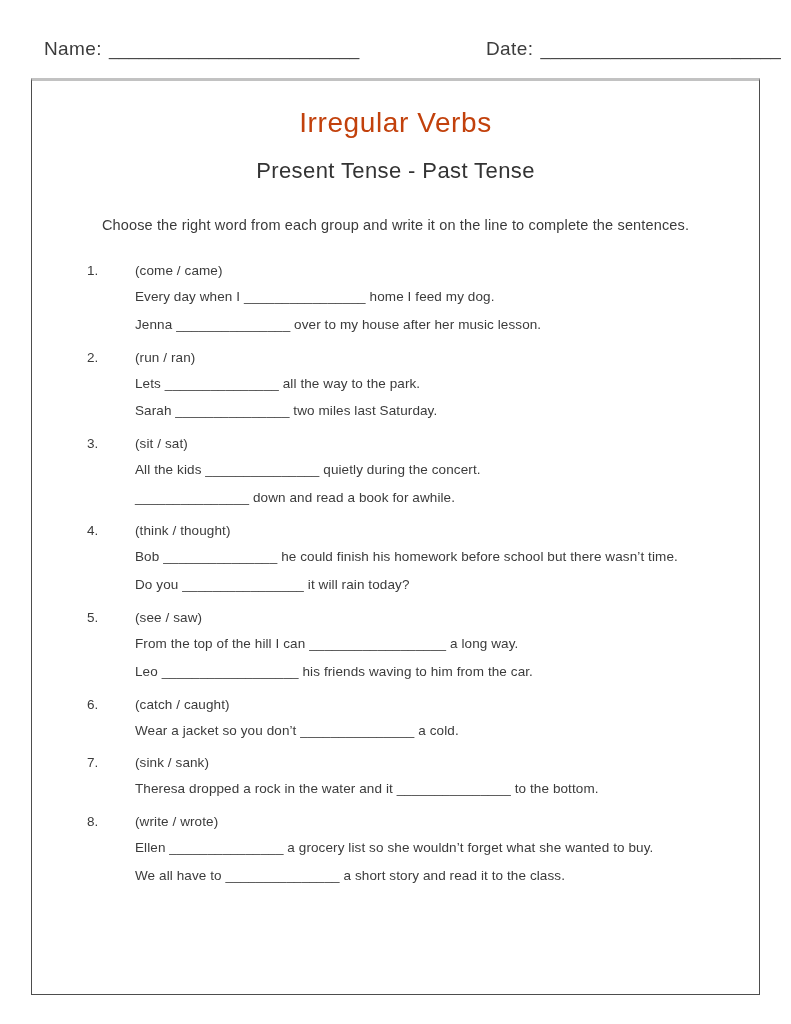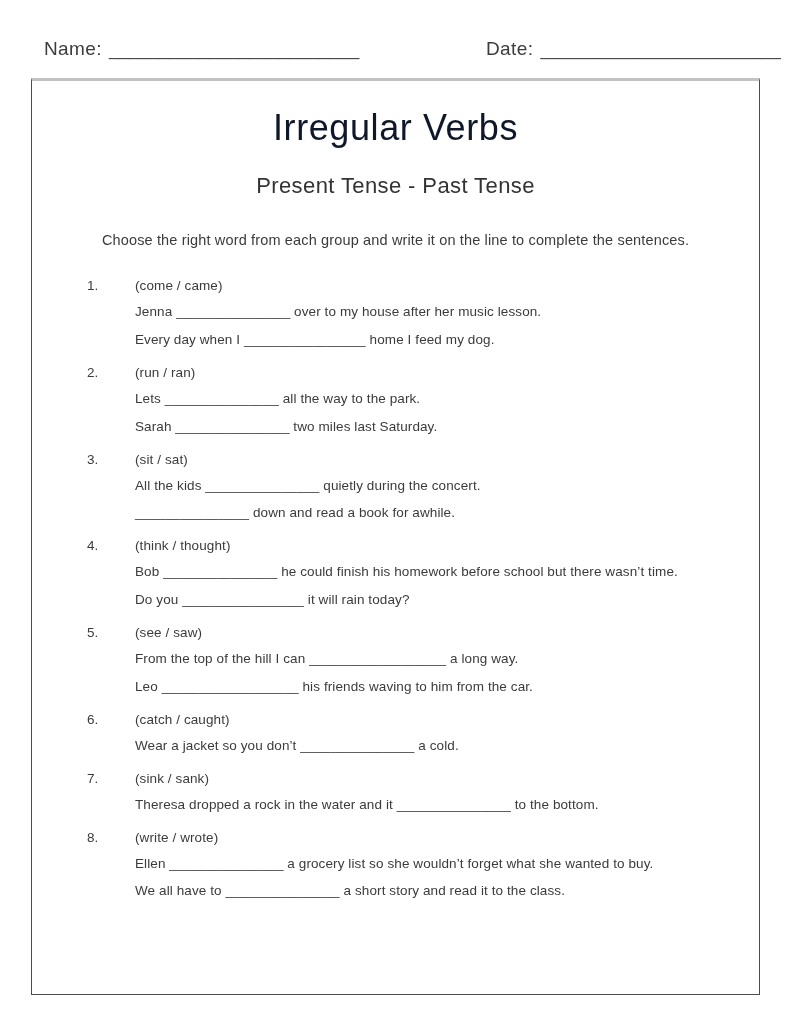--- a/index.html
+++ b/index.html
@@ -49,24 +49,24 @@
     border-right: 1.5px solid #4d4d4d;
     border-bottom: 1.5px solid #4d4d4d;
     border-top: 3px solid #c2c2c2;
     box-sizing: border-box;
     background: #fff;
   }
 
   .title {
     text-align: center;
     margin-top: 26px;
-    font-size: 36px;
+    font-size: 28px;
     font-weight: 400;
     letter-spacing: 0.6px;
-    color: #0f172a;
+    color: #c2410c;
   }
   .subtitle {
     text-align: center;
     margin-top: 17px;
     font-size: 22px;
     font-weight: 400;
     letter-spacing: 0.4px;
     color: #333333;
   }
   .instructions {
@@ -135,22 +135,22 @@
 
 <div class="sheet">
   <h1 class="title">Irregular Verbs</h1>
   <h2 class="subtitle">Present Tense - Past Tense</h2>
   <p class="instructions">Choose the right word from each group and write it on the line to complete the sentences.</p>
 
   <div class="questions">
       <div class="question">
         <span class="q-num">1.</span>
         <div class="q-group">(come / came)</div>
+        <div class="q-sentence">Every day when I ________________ home I feed my dog.</div>
         <div class="q-sentence">Jenna _______________ over to my house after her music lesson.</div>
-        <div class="q-sentence">Every day when I ________________ home I feed my dog.</div>
       </div>
       <div class="question">
         <span class="q-num">2.</span>
         <div class="q-group">(run / ran)</div>
         <div class="q-sentence">Lets _______________ all the way to the park.</div>
         <div class="q-sentence">Sarah _______________ two miles last Saturday.</div>
       </div>
       <div class="question">
         <span class="q-num">3.</span>
         <div class="q-group">(sit / sat)</div>

